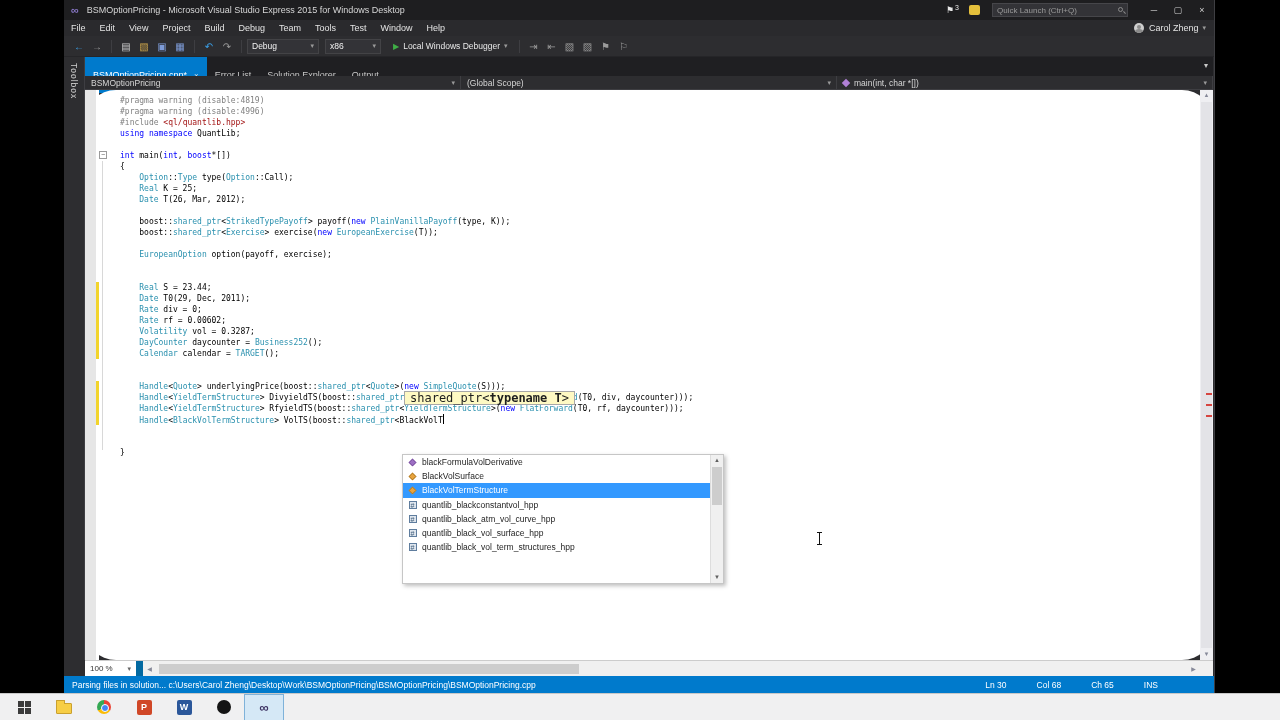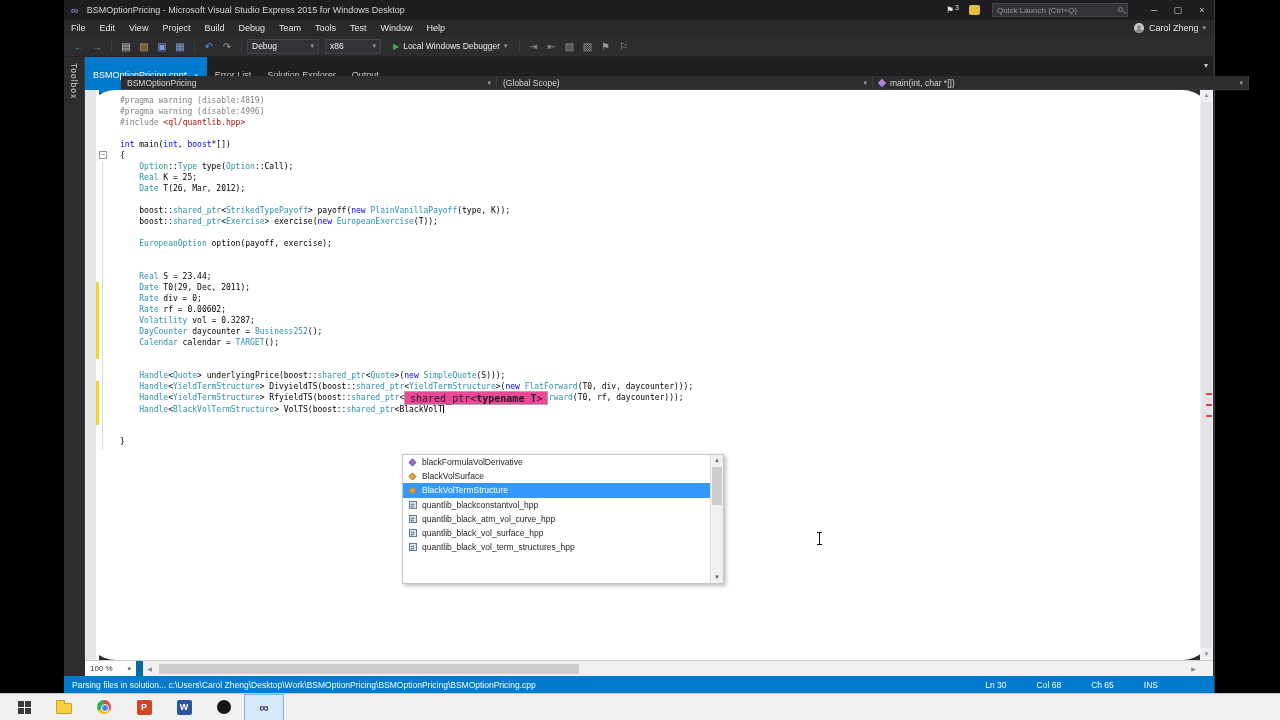--- a/index.html
+++ b/index.html
@@ -39,21 +39,21 @@
   .combo.small{width:56px;}
   .run{display:flex;align-items:center;color:#e8e8e8;font-size:8.5px;padding:0 6px;}
   .play{color:#3fae46;font-size:8px;margin-right:4px;}
   
   .tabrow{position:absolute;left:21px;top:57px;width:1128px;height:19px;background:#1f1f22;display:flex;align-items:flex-end;font-size:9px;}
   .tab{height:36px;display:flex;align-items:center;padding:0 8px;color:#c8c8c8;}
   .tab.active{background:#007acc;color:#fff;}
   .tabclose{margin-left:7px;font-size:8px;color:#e8e8e8;}
   .dwdd{position:absolute;right:5px;top:4px;color:#c8c8c8;font-size:8px;}
   
-  .navbar{position:absolute;left:21px;top:76px;width:1128px;height:14px;background:#2d2d30;border-bottom:1px solid #3e3e42;display:flex;font-size:8.5px;color:#d6d6d6;margin-left:36px;}
+  .navbar{position:absolute;left:21px;top:76px;width:1128px;height:14px;background:#2d2d30;border-bottom:1px solid #3e3e42;display:flex;font-size:8.5px;color:#d6d6d6;}
   .navcombo{flex:1;display:flex;align-items:center;padding:0 6px;border-right:1px solid #3e3e42;position:relative;}
   .navcombo .car{position:absolute;right:5px;}
   .method-icon{width:6px;height:6px;background:#b180d7;transform:rotate(45deg);margin-right:5px;flex:0 0 auto;}
   
   .toolboxstrip{position:absolute;left:0;top:57px;width:21px;height:603px;background:#2d2d30;border-right:1px solid #3e3e42;}
   .toolboxtab{writing-mode:vertical-lr;color:#d0d0d0;font-size:8.5px;margin:6px 0 0 5px;letter-spacing:1px;}
   
   .editor{position:absolute;left:21px;top:90px;width:1128px;height:570px;background:#fff;border-radius:31px;}
   .indmargin{position:absolute;left:0;top:0;width:11px;height:100%;background:#e6e6e6;}
   .changemargin{position:absolute;left:11px;top:0;width:3px;height:100%;background:#fff;}
@@ -87,22 +87,22 @@
   .irow{height:14.2px;display:flex;align-items:center;padding-left:3px;color:#1e1e1e;white-space:nowrap;}
   .irow.sel{background:#3399ff;color:#fff;}
   .ikind{width:13px;display:flex;justify-content:center;margin-right:3px;flex:0 0 auto;}
   .ic-class{width:7px;height:7px;background:#e8a33d;border:1px solid #9a6b1f;transform:rotate(45deg) scale(.8);}
   .ic-method{width:7px;height:7px;background:#9d6fc3;border:1px solid #6b4391;transform:rotate(45deg) scale(.8);}
   .ic-macro{width:8px;height:8px;background:#dfe6ee;border:1px solid #5f7d9e;color:#3c5a78;font-size:7px;line-height:7px;text-align:center;}
   .ivscroll{position:absolute;right:0;top:0;width:13px;height:100%;background:#f0f0f0;border-left:1px solid #ddd;}
   .ivarrow{position:absolute;left:0;width:12px;height:11px;color:#606060;font-size:6px;text-align:center;line-height:11px;}
   .ivthumb{position:absolute;left:1px;top:12px;width:10px;height:38px;background:#cdcdcd;}
   
-  .ptooltip{position:absolute;left:404px;top:391px;height:14px;background:#ec4899;border:1px solid #a8a8a8;z-index:40;
-    display:flex;align-items:center;padding:0 5px;font-family:"DejaVu Sans Mono","Liberation Mono",monospace;font-size:10px;color:#1e1e1e;white-space:pre;}
+  .ptooltip{position:absolute;left:404px;top:391px;height:14px;background:#fef9c3;border:1px solid #a8a8a8;z-index:40;
+    display:flex;align-items:center;padding:0 5px;font-family:"DejaVu Sans Mono","Liberation Mono",monospace;font-size:12px;color:#1e1e1e;white-space:pre;}
   .ptooltip b{font-weight:bold;}
   
   .ibeam{position:absolute;left:816px;top:532px;width:7px;height:13px;z-index:60;}
   .ibeam::before{content:"";position:absolute;left:3px;top:0;width:1px;height:13px;background:#111;}
   .ibeam::after{content:"";position:absolute;left:1px;top:0;width:5px;height:1px;background:#111;box-shadow:0 12px #111;}
   
   .taskbar{position:absolute;left:0;top:693px;width:1280px;height:27px;background:#f0f0f1;border-top:1px solid #c8c8c8;display:flex;align-items:center;padding-left:4px;z-index:70;}
   .tkbtn{width:40px;height:27px;display:flex;align-items:center;justify-content:center;}
   .tkbtn.active{background:#d5e8f6;border:1px solid #7fb2d9;}
   .winlogo{position:relative;width:13px;height:13px;}
@@ -232,20 +232,21 @@
       <div class="changemargin" id="chmarks">
           <div class="chmark" style="top: 192px; height: 77px; background: rgb(242, 212, 44);"></div>
           <div class="chmark" style="top: 291px; height: 44px; background: rgb(242, 212, 44);"></div>
         </div>
       <div class="foldbox" style="top:61px;">−</div>
       <div class="foldline" style="top:71px;height:289px;"></div>
       <div id="code">
           <div class="cl"><span class="c-pp">#pragma warning (disable:4819)</span></div>
           <div class="cl"><span class="c-pp">#pragma warning (disable:4996)</span></div>
           <div class="cl"><span class="c-pp">#include </span><span class="c-str">&lt;ql/quantlib.hpp&gt;</span></div>
+          <div class="cl"><span class="c-kw">using</span><span class="c-pl"> </span><span class="c-kw">namespace</span><span class="c-pl"> QuantLib;</span></div>
           <div class="cl">&nbsp;</div>
           <div class="cl"><span class="c-kw">int</span><span class="c-pl"> main(</span><span class="c-kw">int</span><span class="c-pl">, </span><span class="c-kw">boost</span><span class="c-pl">*[])</span></div>
           <div class="cl"><span class="c-pl">{</span></div>
           <div class="cl"><span class="c-pl">    </span><span class="c-ty">Option</span><span class="c-pl">::</span><span class="c-ty">Type</span><span class="c-pl"> type(</span><span class="c-ty">Option</span><span class="c-pl">::Call);</span></div>
           <div class="cl"><span class="c-pl">    </span><span class="c-ty">Real</span><span class="c-pl"> K = 25;</span></div>
           <div class="cl"><span class="c-pl">    </span><span class="c-ty">Date</span><span class="c-pl"> T(26, Mar, 2012);</span></div>
           <div class="cl">&nbsp;</div>
           <div class="cl"><span class="c-pl">    boost::</span><span class="c-ty">shared_ptr</span><span class="c-pl">&lt;</span><span class="c-ty">StrikedTypePayoff</span><span class="c-pl">&gt; payoff(</span><span class="c-kw">new</span><span class="c-pl"> </span><span class="c-ty">PlainVanillaPayoff</span><span class="c-pl">(type, K));</span></div>
           <div class="cl"><span class="c-pl">    boost::</span><span class="c-ty">shared_ptr</span><span class="c-pl">&lt;</span><span class="c-ty">Exercise</span><span class="c-pl">&gt; exercise(</span><span class="c-kw">new</span><span class="c-pl"> </span><span class="c-ty">EuropeanExercise</span><span class="c-pl">(T));</span></div>
           <div class="cl">&nbsp;</div>

